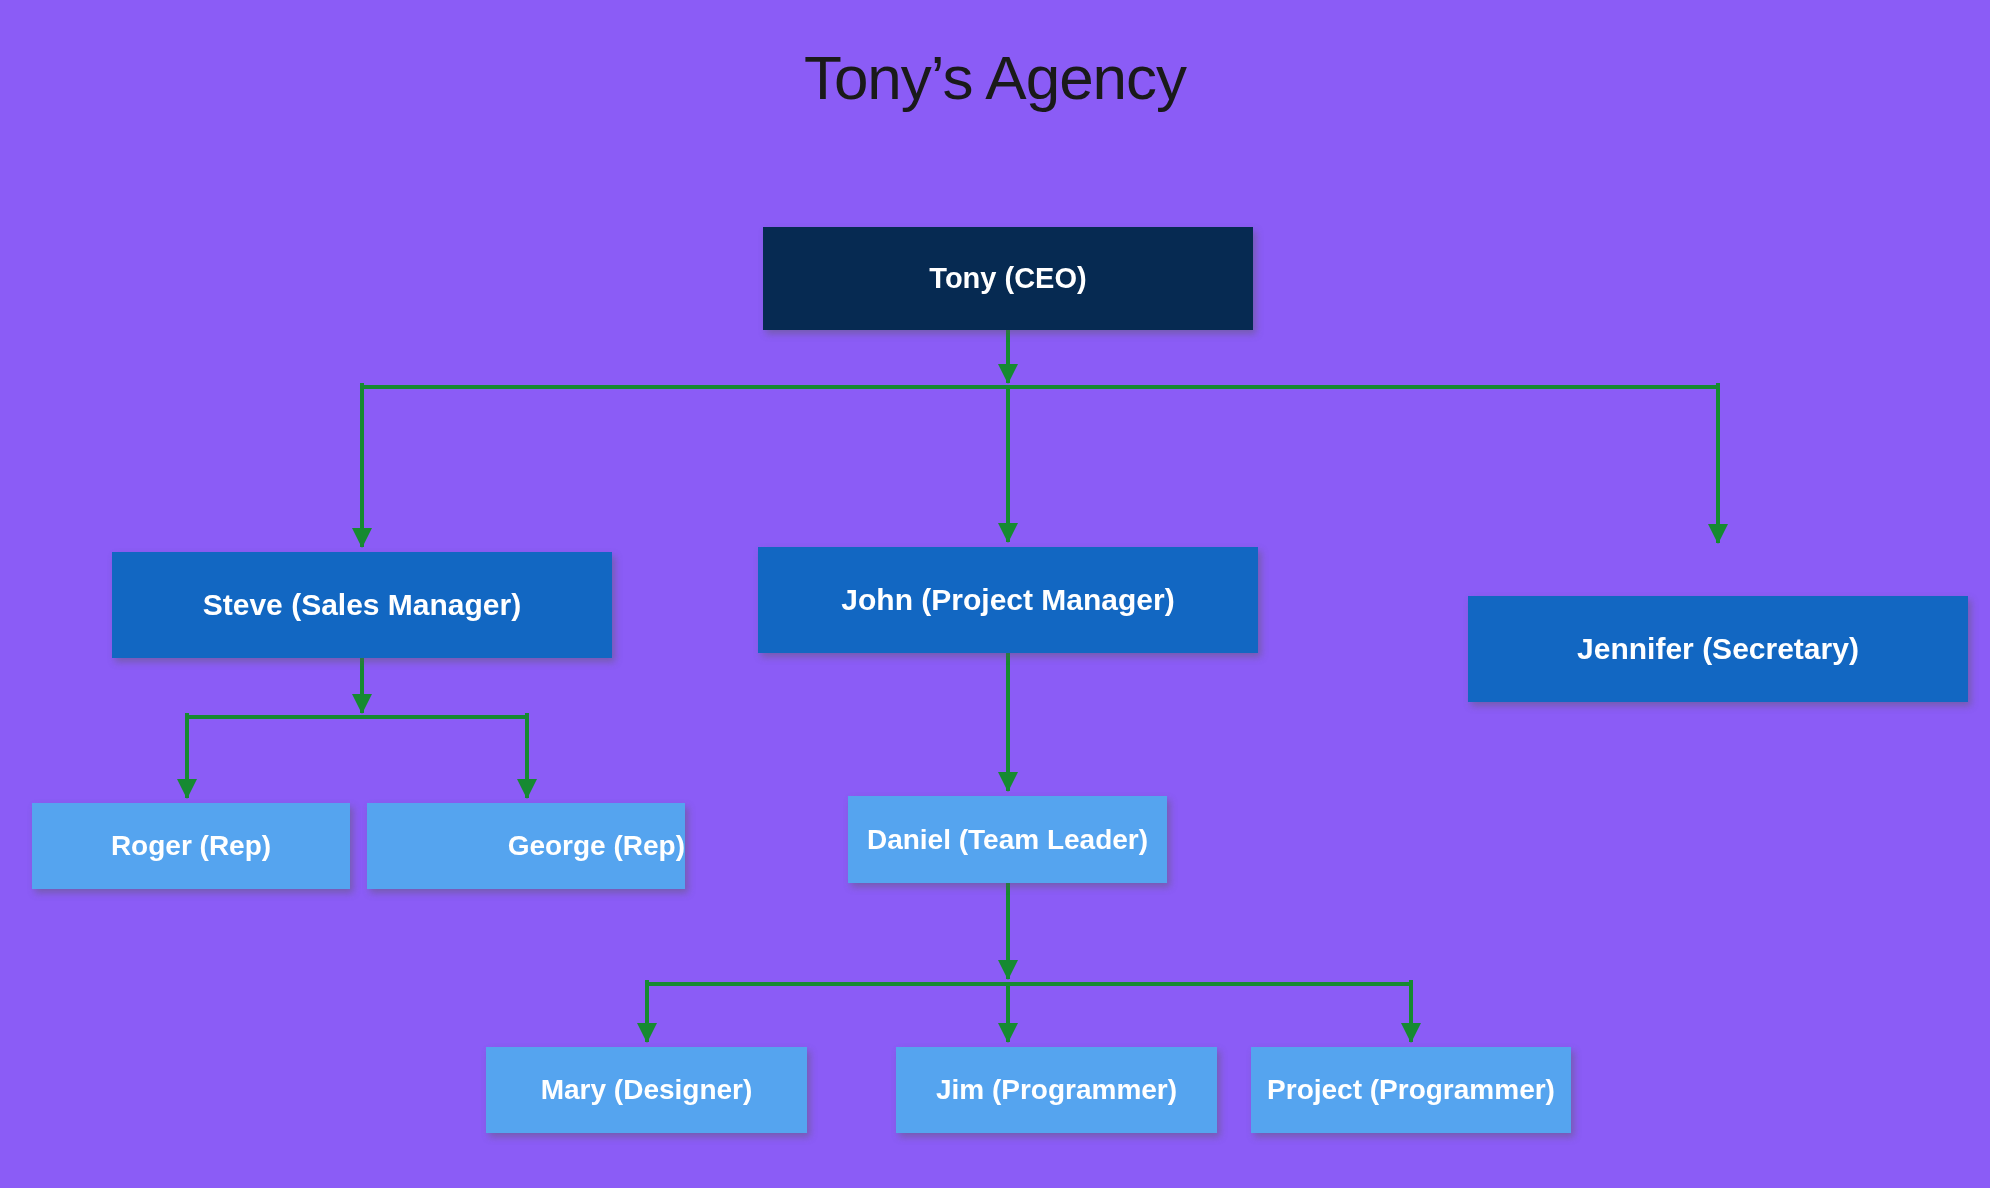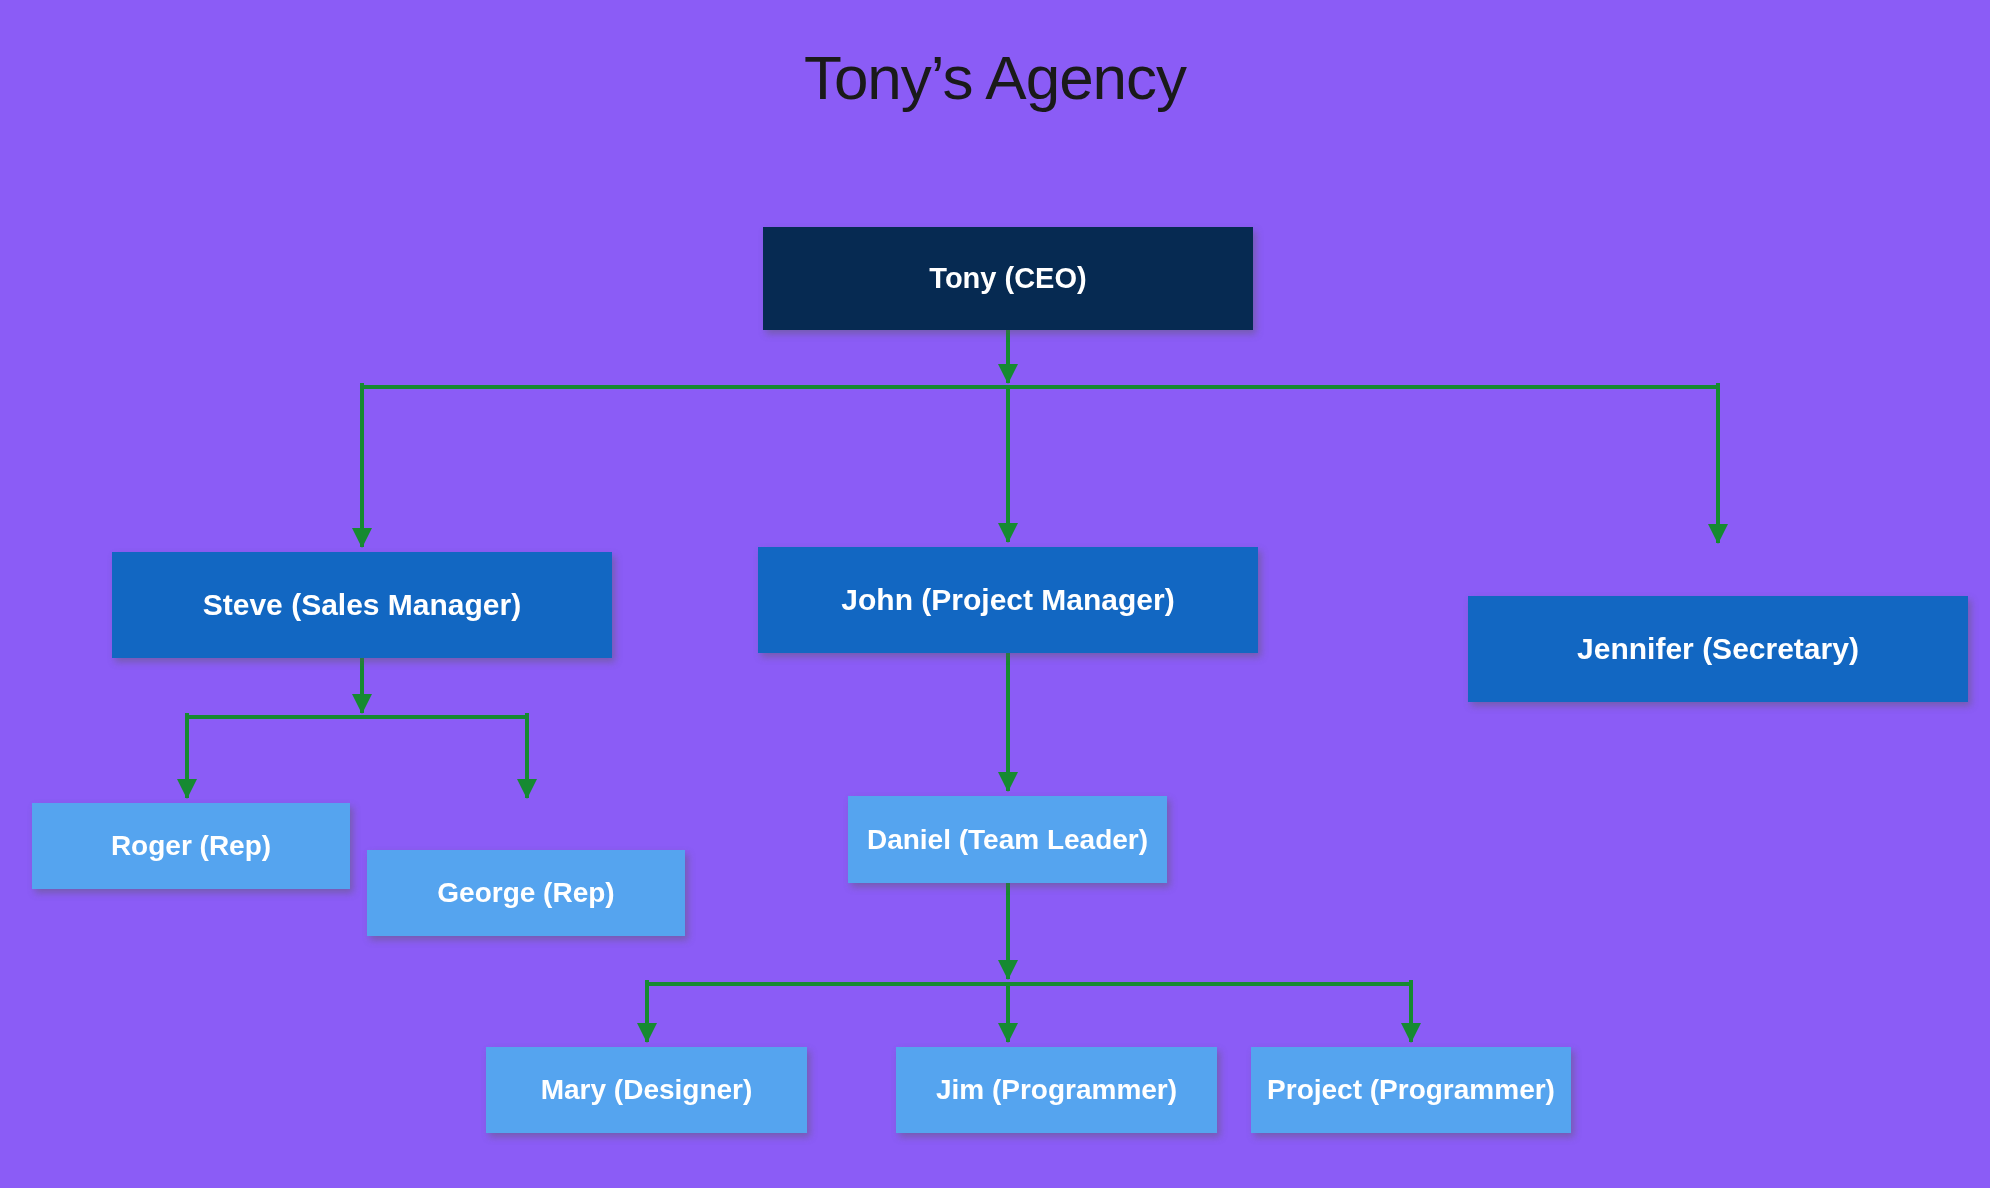--- a/index.html
+++ b/index.html
@@ -29,21 +29,21 @@
   }
   .lv1{background:var(--level1);font-size:29px;}
   .lv2{background:var(--level2);font-size:30px;}
   .lv3{background:var(--level3);font-size:28px;}
 
   #node-tony    {left:763px; top:227px; width:490px;height:103px;}
   #node-steve   {left:112px; top:552px; width:500px;height:106px;text-align:right;}
   #node-john    {left:758px; top:547px; width:500px;height:106px;}
   #node-jennifer{left:1468px;top:548px; width:500px;height:106px;margin-top:48px;}
   #node-roger   {left:32px;  top:803px; width:318px;height:86px;}
-  #node-george  {left:367px; top:850px; width:318px;height:86px;}
+  #node-george  {left:367px; top:803px; width:318px;height:86px;justify-content:flex-end;}
   #node-daniel  {left:848px; top:796px; width:319px;height:87px;}
   #node-mary    {left:486px; top:1047px;width:321px;height:86px;}
   #node-jim     {left:896px; top:1047px;width:321px;height:86px;}
   #node-taylor  {left:1251px;top:1047px;width:320px;height:86px;}
 </style>
 </head>
 <body>
 
 <div class="canvas">
 

